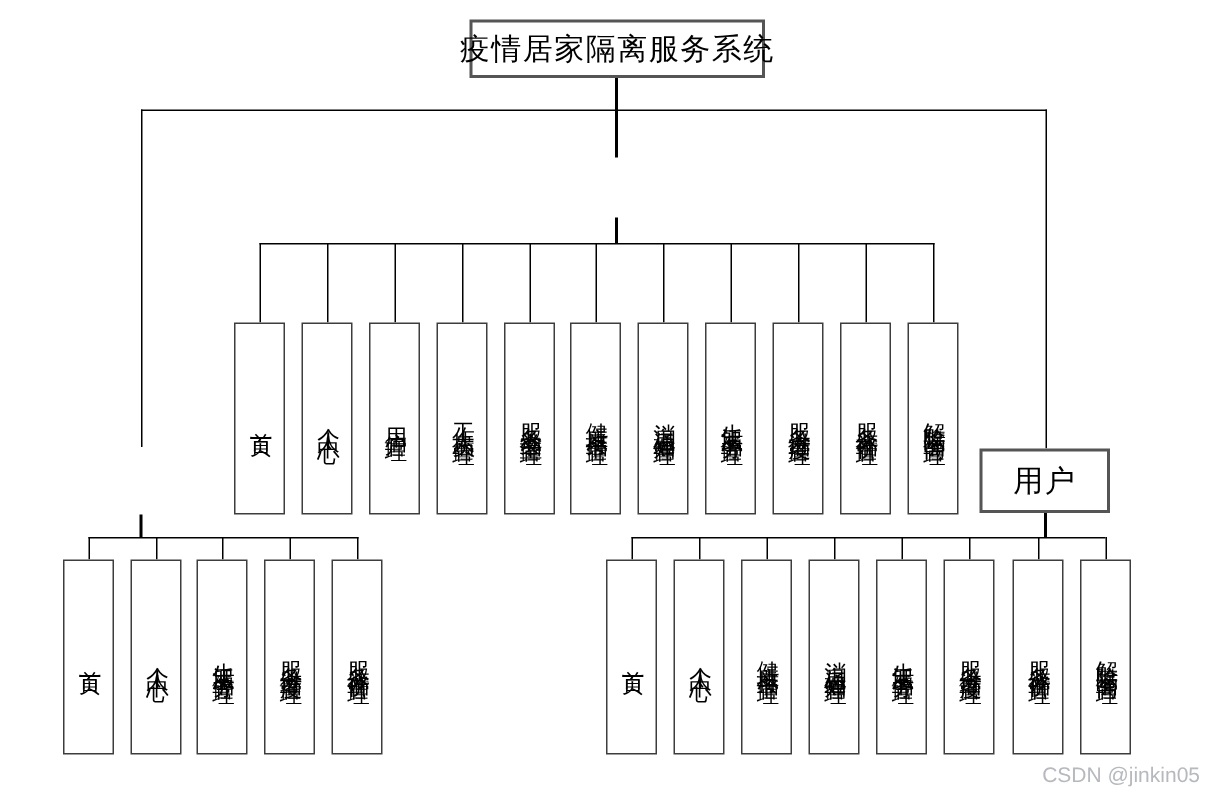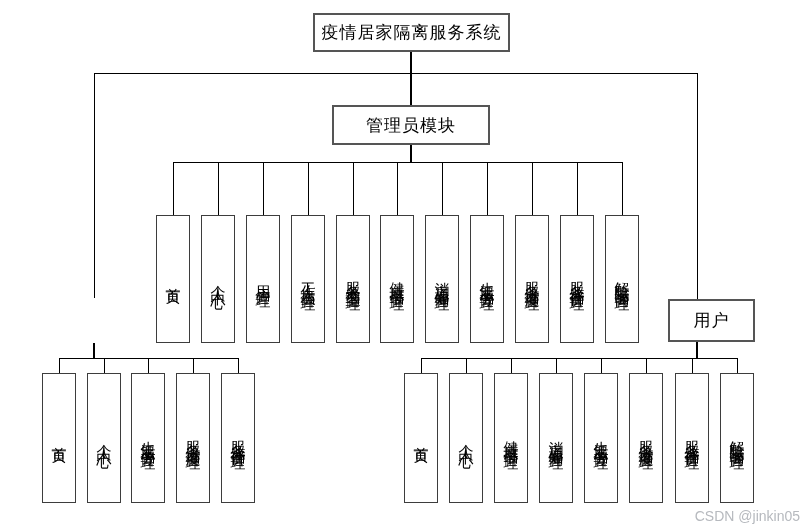--- a/index.html
+++ b/index.html
@@ -15,21 +15,21 @@
     position:absolute;
     box-sizing:border-box;
     border:1px solid #3d3d3d;
     background:#ffffff;
     display:flex;
     align-items:center;
     justify-content:center;
     text-align:center;
   }
   .major { border-width:2px; border-color:#555; }
-  .hbox span { font-size:17px; letter-spacing:1px; white-space:nowrap; }
+  .hbox span { font-size:20px; letter-spacing:1px; white-space:nowrap; }
   .vbox span {
     writing-mode:vertical-rl;
     text-orientation:upright;
     font-size:15px;
     letter-spacing:3px;
     line-height:30px;
   }
   .hl { position:absolute; height:1px; background:#000; }
   .vl { position:absolute; width:1px; background:#000; }
   .vl2 { width:2px; }
@@ -80,23 +80,20 @@
   <div class="vl" style="left: 556px; top: 358px; height: 15px; background: rgb(0, 0, 0);"></div>
   <div class="vl" style="left: 601px; top: 358px; height: 15px; background: rgb(0, 0, 0);"></div>
   <div class="vl" style="left: 646px; top: 358px; height: 15px; background: rgb(0, 0, 0);"></div>
   <div class="vl" style="left: 692px; top: 358px; height: 15px; background: rgb(0, 0, 0);"></div>
   <div class="vl" style="left: 737px; top: 358px; height: 15px; background: rgb(0, 0, 0);"></div>
 
   <div class="box hbox major" style="left:313px; top:13px; width:197px; height:39px;">
     <span>疫情居家隔离服务系统</span>
   </div>
 
-  <div class="box hbox major" style="left:332px; top:105px; width:158px; height:40px;">
-    <span>管理员模块</span>
-  </div>
 
   <div class="box vbox" style="left:156px; top:215px; width:34px; height:128px;">
     <span>首页</span>
     </div>
   <div class="box vbox" style="left:201px; top:215px; width:34px; height:128px;">
     <span>个人中心</span>
     </div>
   <div class="box vbox" style="left:246px; top:215px; width:34px; height:128px;">
     <span>用户管理</span>
     </div>
@@ -118,21 +115,21 @@
   <div class="box vbox" style="left:515px; top:215px; width:34px; height:128px;">
     <span>服务进度管理</span>
     </div>
   <div class="box vbox" style="left:560px; top:215px; width:34px; height:128px;">
     <span>服务评价管理</span>
     </div>
   <div class="box vbox" style="left:605px; top:215px; width:34px; height:128px;">
     <span>解除隔离管理</span>
     </div>
 
-  <div class="box hbox major" style="left:653px; top:299px; width:87px; height:43px;margin-left:15px;">
+  <div class="box hbox major" style="left:653px; top:299px; width:87px; height:43px;">
     <span>用户</span>
   </div>
 
   <div class="box vbox" style="left:42px; top:373px; width:34px; height:130px;">
     <span>首页</span>
     </div>
   <div class="box vbox" style="left:87px; top:373px; width:34px; height:130px;">
     <span>个人中心</span>
     </div>
   <div class="box vbox" style="left:131px; top:373px; width:34px; height:130px;">

